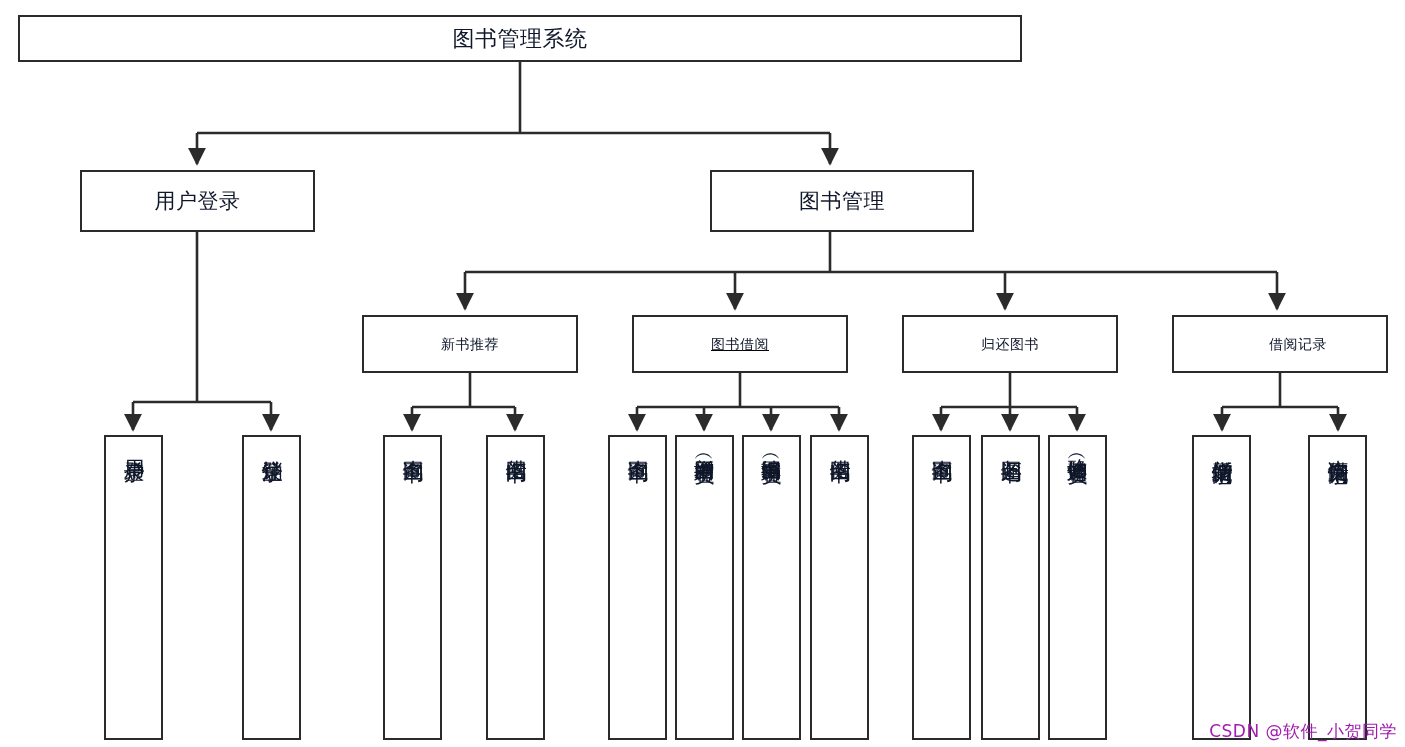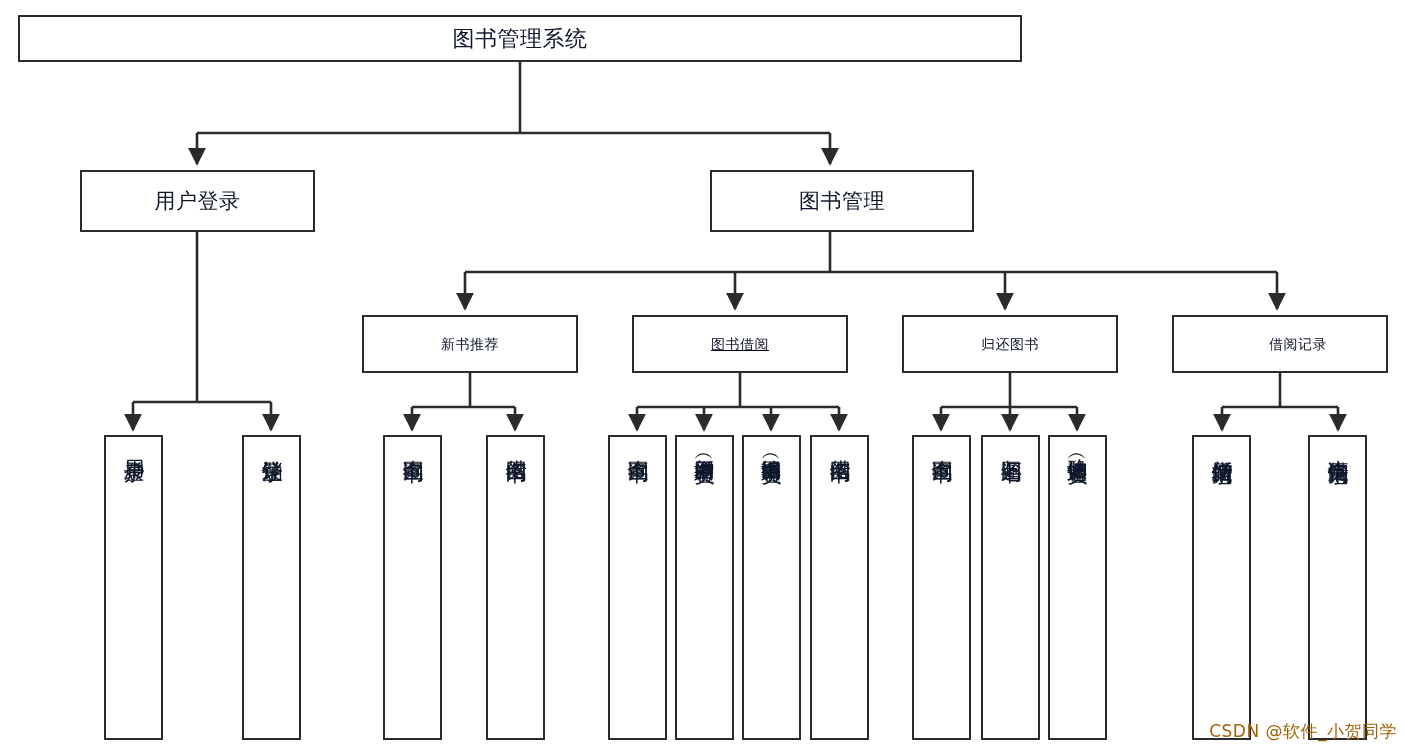--- a/index.html
+++ b/index.html
@@ -68,21 +68,21 @@
   
   .node.leaf.long .label {
     line-height: 1.22;
     font-size: 20px;
   }
 
   .watermark {
     position: absolute;
     right: 8px;
     bottom: 4px;
-    color: #a16207;
+    color: #a21caf;
     font-size: 17px;
     letter-spacing: 0.5px;
     white-space: nowrap;
     z-index: 3;
     user-select: none;
   }
 </style>
 </head>
 <body>
 

